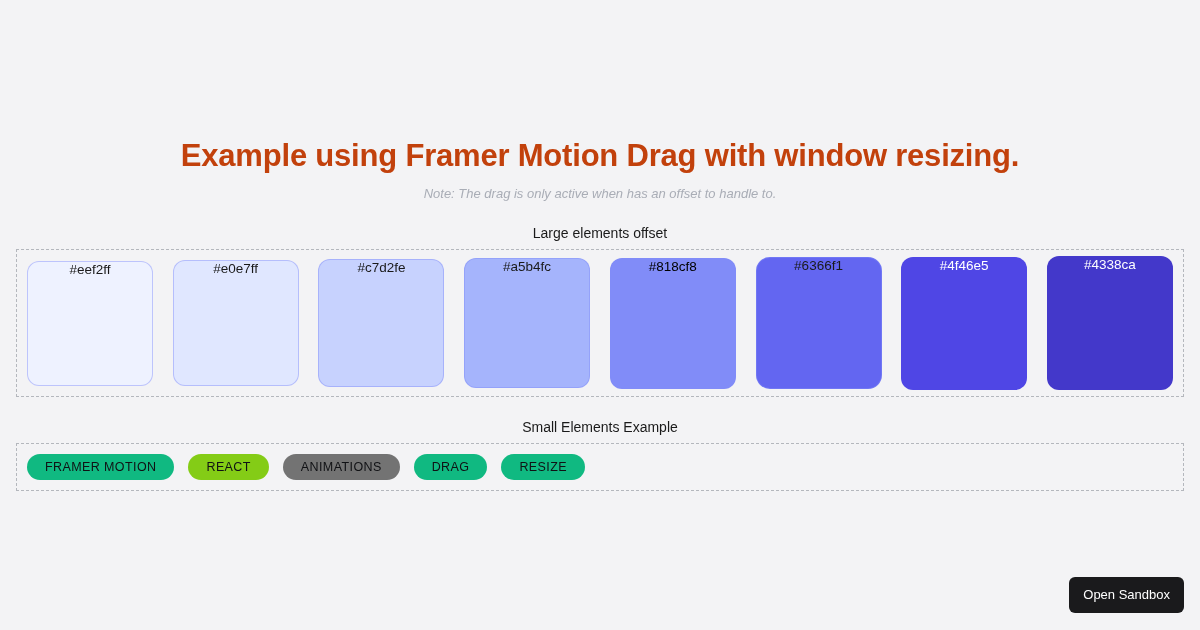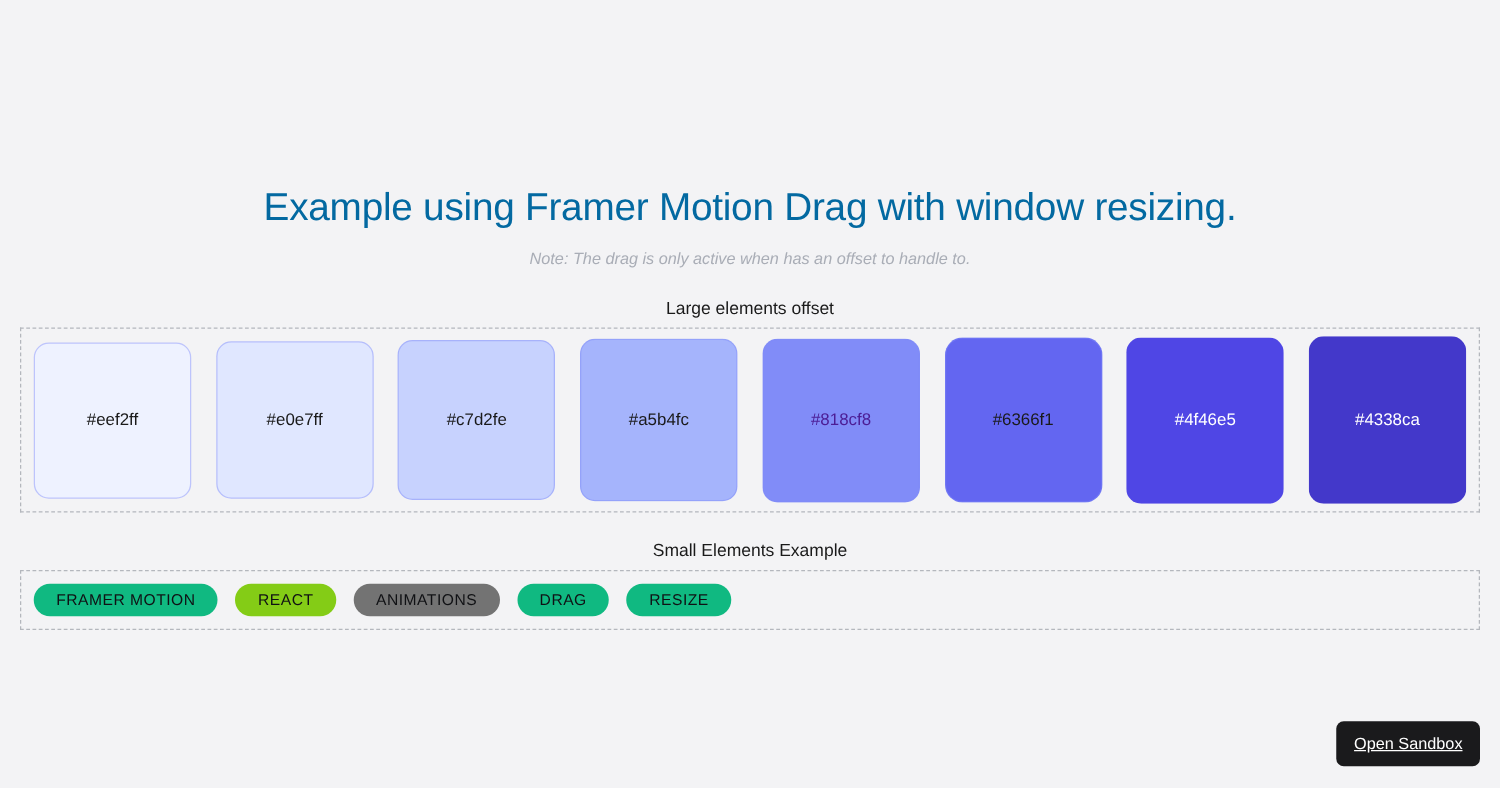--- a/index.html
+++ b/index.html
@@ -22,26 +22,26 @@
     height: 630px;
     position: relative;
   }
 
   .header {
     padding-top: 133px;
     text-align: center;
   }
 
   .title {
-    margin: 14px;
+    margin: 4px;
     font-size: 31px;
-    font-weight: 400;
+    font-weight: 700;
     line-height: 38px;
     letter-spacing: -0.2px;
-    color: #0369a1;
+    color: #c2410c;
   }
 
   .note {
     margin: 11px 0 0 0;
     font-size: 13px;
     font-style: italic;
     color: #a9adb6;
     line-height: 16px;
   }
 
@@ -66,21 +66,20 @@
     display: flex;
     align-items: center;
     justify-content: space-between;
     padding: 0 10px;
   }
 
   .swatch {
     width: 126px;
     border-radius: 12px;
     display: flex;
-    align-items: center;
     justify-content: center;
     font-size: 13.5px;
     line-height: 16px;
     color: #1a1a1a;
     border: 1px solid rgba(129,140,248,0.45);
     flex: 0 0 auto;
   }
   .swatch.on-dark { color: #ffffff; border-color: transparent; }
 
   .small-row {
@@ -113,21 +112,20 @@
     bottom: 17px;
     background: #1a1a1c;
     color: #ffffff;
     font-size: 13px;
     line-height: 16px;
     padding: 10px 14px;
     border-radius: 6px;
     border: none;
     font-family: "Liberation Sans", sans-serif;
     cursor: pointer;
-    text-decoration: underline;
   }
 </style>
 </head>
 <body style="background: rgb(243, 243, 245);">
 
 <div class="page">
 
   <div class="header">
     <h1 class="title">Example using Framer Motion Drag with window resizing.</h1>
     <p class="note">Note: The drag is only active when has an offset to handle to.</p>
@@ -142,21 +140,21 @@
         </div>
         <div class="swatch" style="background: rgb(224, 231, 255); height: 126px; color: rgb(26, 26, 26);">
           <span>#e0e7ff</span>
         </div>
         <div class="swatch" style="background: rgb(199, 210, 254); height: 128px; color: rgb(26, 26, 26);">
           <span>#c7d2fe</span>
         </div>
         <div class="swatch" style="background: rgb(165, 180, 252); height: 130px; color: rgb(26, 26, 26);">
           <span>#a5b4fc</span>
         </div>
-        <div class="swatch" style="background: rgb(129, 140, 248); height: 131px; color: #4c1d95;">
+        <div class="swatch" style="background: rgb(129, 140, 248); height: 131px; color: #000000;">
           <span>#818cf8</span>
         </div>
         <div class="swatch" style="background: rgb(99, 102, 241); height: 132px; color: rgb(26, 26, 26); border-radius: 14px;">
           <span>#6366f1</span>
         </div>
         <div class="swatch on-dark" style="background: rgb(79, 70, 229); height: 133px; color: rgb(255, 255, 255);">
           <span>#4f46e5</span>
         </div>
         <div class="swatch on-dark" style="background: rgb(67, 56, 202); height: 134px; color: rgb(255, 255, 255);">
           <span>#4338ca</span>

